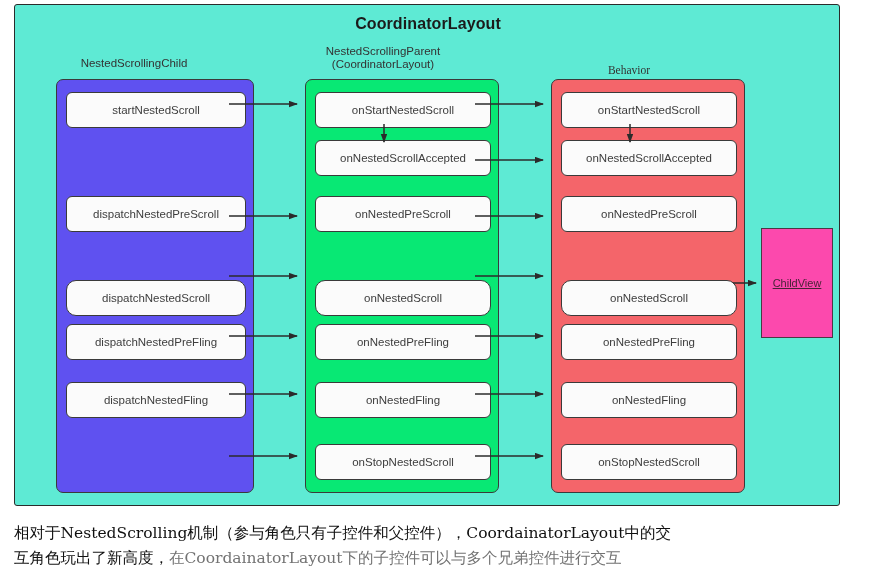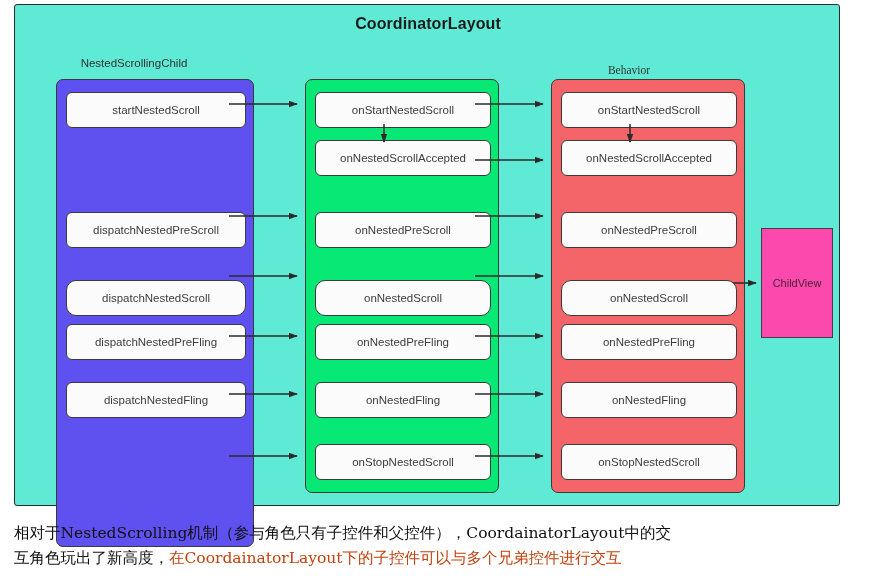--- a/index.html
+++ b/index.html
@@ -40,21 +40,21 @@
   #heading-parent{left:262px;top:40px;width:212px;}
   #heading-behavior{left:508px;top:59px;width:212px;font-family:Liberation Serif, serif;}
 
   
   .column{
     position:absolute;
     border:1.6px solid #3a3a3a;
     border-radius:7px;
     box-sizing:border-box;
   }
-  #col-child   {left:41px; top:74px; width:198px;height:468px;background:#5f51f0;}
+  #col-child   {left:41px; top:74px; width:198px;height:414px;background:#5f51f0;}
   #col-parent  {left:290px;top:74px;width:194px;height:414px;background:#08e874;}
   #col-behavior{left:536px;top:74px;width:194px;height:414px;background:#f4656a;}
 
   
   .mbox{
     position:absolute;
     height:36px;
     background:#fbfbfb;
     border:1.6px solid #3a3a3a;
     border-radius:6px;
@@ -63,35 +63,35 @@
     font-size:11.5px;color:#3d3d3d;
     white-space:nowrap;
   }
   
   #col-child   .mbox{left:9px; width:180px;}
   #col-parent  .mbox{left:9px; width:176px;}
   #col-behavior .mbox{left:9px;width:176px;}
 
   .r0{top:12px;}   
   .r1{top:60px;}   
-  .r2{top:132px;}  
+  .r2{top:116px;}  
   .r3{top:200px;border-radius:10px;}  
   .r4{top:244px;}  
   .r5{top:302px;}  
   .r6{top:364px;}  
 
   
   #childview-box{
     position:absolute;
     left:761px;top:228px;width:72px;height:110px;
     background:#fc49ad;
     border:1.6px solid #4a3a44;
     box-sizing:border-box;
     display:flex;align-items:center;justify-content:center;
-    font-size:11px;color:#4a2338;
+    font-size:11px;color:#4a2338;text-decoration:underline;
   }
 
   
   #arrow-layer{
     position:absolute;left:0;top:0;width:875px;height:579px;
     pointer-events:none;
   }
 
   
   #caption{
@@ -102,20 +102,22 @@
   #caption .hl{color:#ff0000;}
 </style>
 </head>
 <body>
 
 <div id="diagram-frame">
 
   <div id="main-title">CoordinatorLayout</div>
 
   <div class="col-heading" id="heading-child">NestedScrollingChild</div>
+  <div class="col-heading" id="heading-parent">NestedScrollingParent
+(CoordinatorLayout)</div>
   <div class="col-heading" id="heading-behavior">Behavior</div>
 
   <div class="column" id="col-child" style="background: rgb(95, 81, 240);">
     <div class="mbox r0">startNestedScroll</div>
     <div class="mbox r2">dispatchNestedPreScroll</div>
     <div class="mbox r3">dispatchNestedScroll</div>
     <div class="mbox r5">dispatchNestedFling</div>
     <div class="mbox r4">dispatchNestedPreFling</div>
   </div>
 
@@ -167,14 +169,14 @@
 
     <path d="M384,124 L384,142"></path>
     <path d="M630,124 L630,142"></path>
 
     <path d="M733,283 L756,283"></path>
   </g>
 </svg>
 
 <div id="caption">
   <div>相对于NestedScrolling机制（参与角色只有子控件和父控件），CoordainatorLayout中的交</div>
-  <div><span>互角色玩出了新高度，</span><span class="hl" style="color: #c2410c; margin-top: 32px;">在CoordainatorLayout下的子控件可以与多个兄弟控件进行交互</span></div>
+  <div><span>互角色玩出了新高度，</span><span class="hl" style="color: #737373; margin-top: 32px;">在CoordainatorLayout下的子控件可以与多个兄弟控件进行交互</span></div>
 </div>
 
 </body></html>

